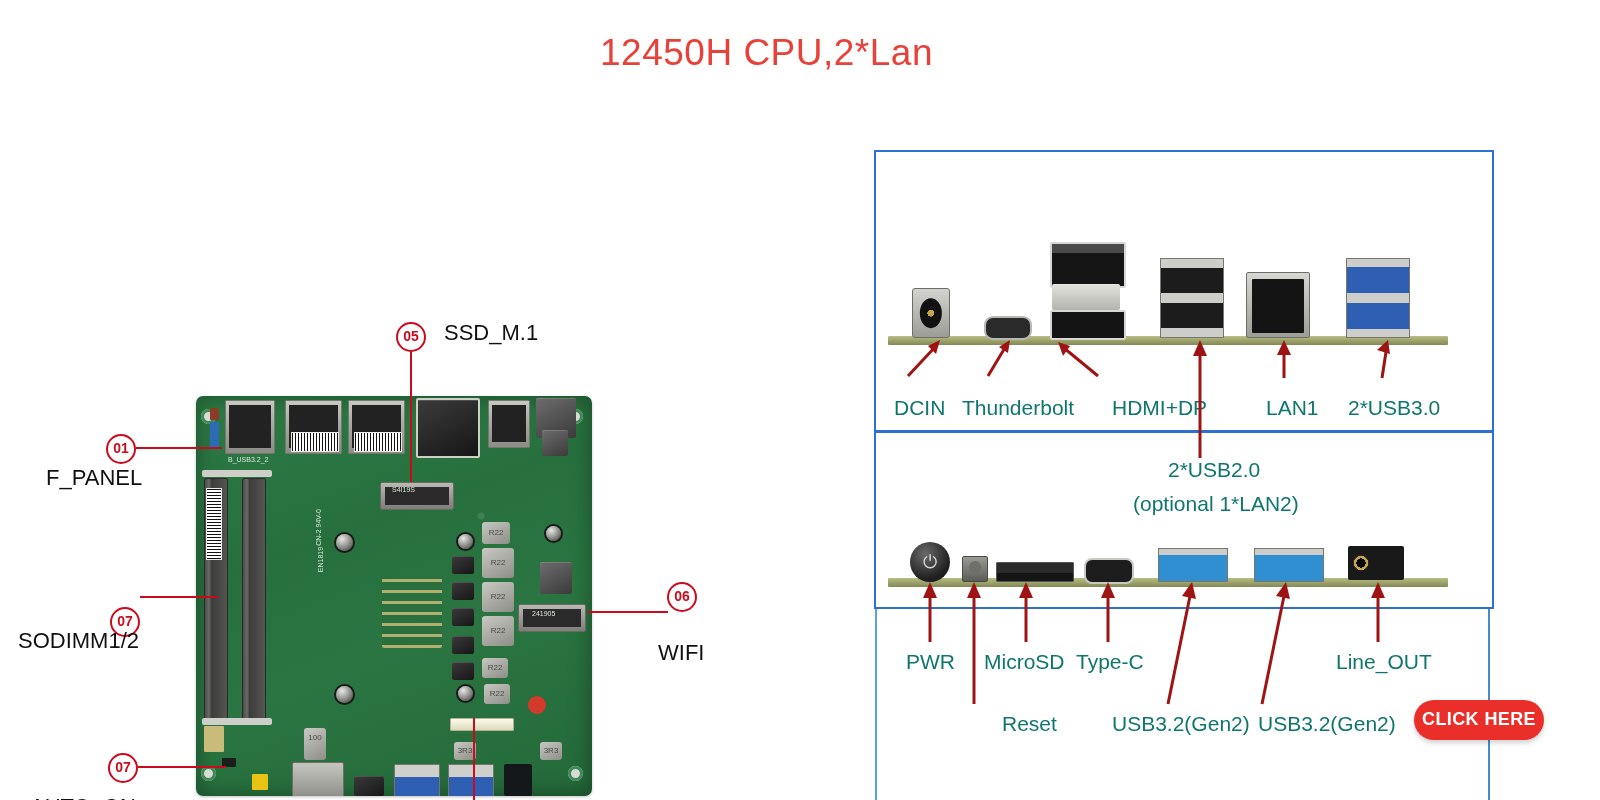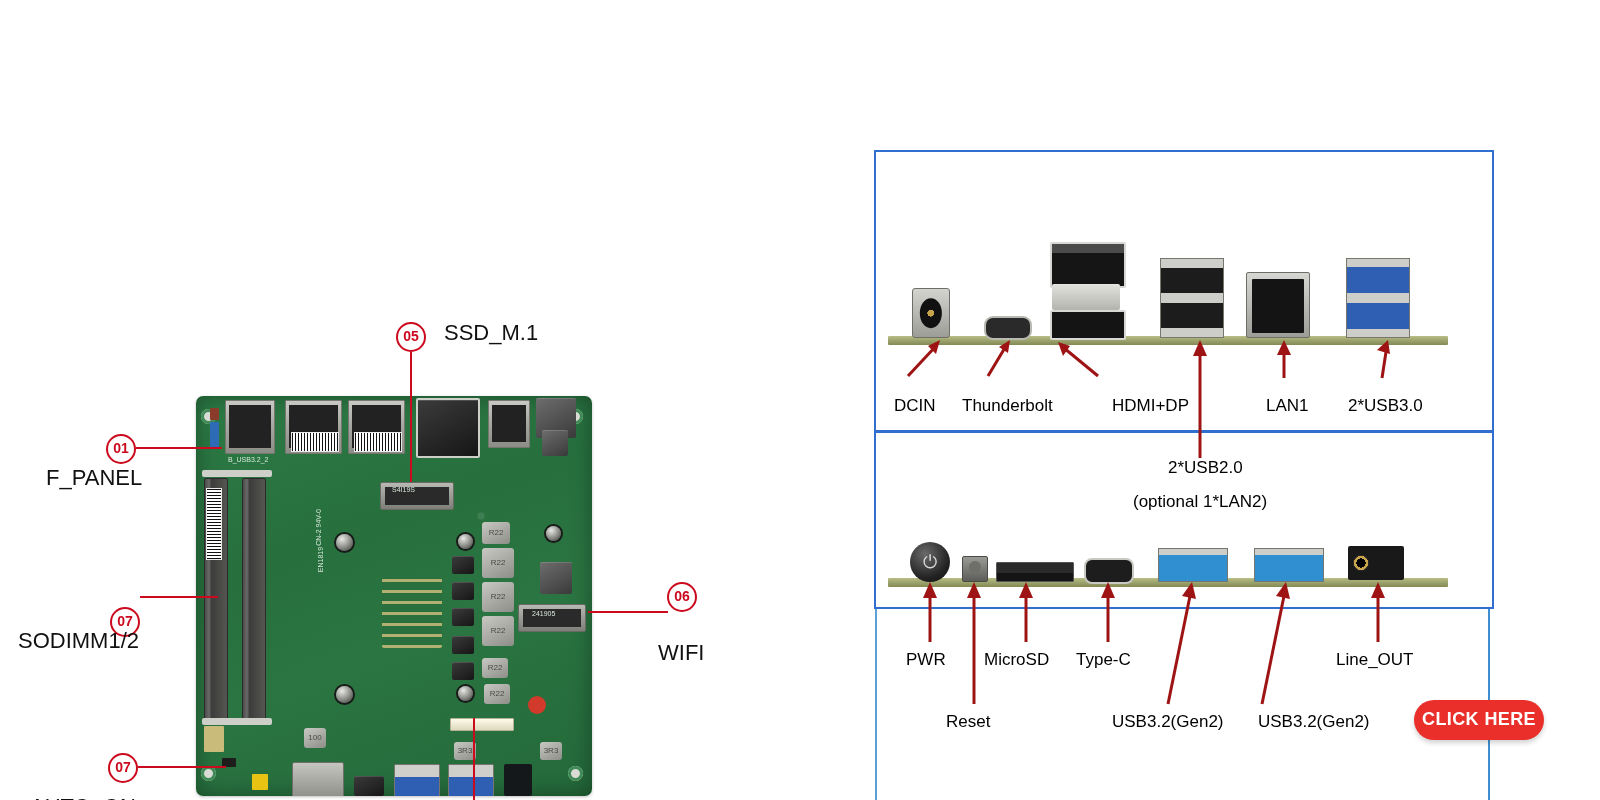--- a/index.html
+++ b/index.html
@@ -60,21 +60,21 @@
   .capY{position:absolute;background:#e8c313;border-radius:1px;}
   .capR{position:absolute;background:#d23a2c;border-radius:50%;}
   .hdr{position:absolute;background:#1d1d1b;border-radius:1px;}
 
   
   .frame{position:absolute;border:2px solid #2f6fd0;box-sizing:border-box;}
   .vline{position:absolute;width:2px;background:#2f8fd0;}
 
   .io-board{position:absolute;height:9px;border-radius:1px;
             background:linear-gradient(180deg,#b9bd86,#9aa069 55%,#858a55);}
-  .io-label{position:absolute;font-size:17px;color:#000000;white-space:nowrap;}
+  .io-label{position:absolute;font-size:21px;color:#0f766e;white-space:nowrap;}
   .arrow{position:absolute;z-index:3;}
 
   
   .dcjack{position:absolute;background:linear-gradient(180deg,#d3d3cf,#9d9d98);border:1px solid #6e6e68;border-radius:3px;}
   .dcjack i{position:absolute;left:50%;top:50%;transform:translate(-50%,-50%);width:62%;height:62%;border-radius:50%;
             background:radial-gradient(circle at 50% 50%,#c8a44b 0 18%,#111 19% 100%);}
   .tbc{position:absolute;background:#2a2a2a;border-radius:9px;border:2px solid #b9b9b4;}
   .dpport{position:absolute;background:linear-gradient(180deg,#4a4a4a 0 22%,#151515 22% 100%);
           border:2px solid #d7d7d3;border-radius:2px;}
   .hdmiport{position:absolute;background:#141414;border:2px solid #d7d7d3;border-radius:2px;}
@@ -98,20 +98,21 @@
   #click-here{position:absolute;left:1414px;top:700px;width:130px;height:30px;}
   #click-here .pill{position:absolute;left:0;top:0;width:130px;height:40px;border-radius:20px;background:#ea2f2a;
                     box-shadow:0 3px 5px rgba(0,0,0,.18);}
   #click-here .pill span{position:absolute;left:0;right:0;top:9px;text-align:center;color:#fff;font-size:18px;font-weight:700;letter-spacing:.4px;}
   #click-here .cursor{position:absolute;left:84px;top:24px;width:0;height:0;}
 </style>
 </head>
 <body>
 
 <div class="abs" id="title-block">
+  <div class="t-line">12450H CPU,2*Lan</div>
 </div>
 
 <div class="abs" id="left-panel">
 
   <div id="board">
 
     <div class="hole" style="left:5px;top:13px;"></div>
     <div class="hole" style="left:372px;top:13px;"></div>
     <div class="hole" style="left:5px;top:370px;"></div>
     <div class="hole" style="left:372px;top:370px;"></div>
@@ -183,21 +184,21 @@
     <div class="chip" style="left:158px;top:380px;width:30px;height:20px;"></div>
     <div class="usb3" style="left:198px;top:368px;width:44px;height:32px;"></div>
     <div class="usb3" style="left:252px;top:368px;width:44px;height:32px;"></div>
     <div class="jack" style="left:308px;top:368px;width:28px;height:32px;"></div>
     <div class="capY" style="left:56px;top:378px;width:16px;height:16px;"></div>
     <div class="capR" style="left:332px;top:300px;width:18px;height:18px;"></div>
     <div class="hdr" style="left:26px;top:362px;width:14px;height:9px;"></div>
     <div class="hdr" style="left:8px;top:330px;width:20px;height:26px;background:#c9bb7a;"></div>
     <div class="coil" style="left:258px;top:346px;width:22px;height:18px;line-height:18px;">3R3</div>
     <div class="coil" style="left:344px;top:346px;width:22px;height:18px;line-height:18px;">3R3</div>
-    <div class="coil" style="left:108px;top:332px;width:22px;height:20px;line-height:20px;">100</div>
+    <div class="coil" style="left:108px;top:332px;width:22px;height:32px;line-height:20px;">100</div>
   </div>
 
   <div class="marker" style="left:106px;top:284px;">01</div>
   <div class="lead h" style="left:136px;top:297px;width:86px;"></div>
   <div class="calloutlabel" style="left:46px;top:315px;">F_PANEL</div>
 
   <div class="marker" style="left:110px;top:457px;">07</div>
   <div class="lead h" style="left:140px;top:446px;width:78px;"></div>
   <div class="calloutlabel" style="left:18px;top:478px;">SODIMM1/2</div>
 
@@ -310,21 +311,21 @@
   <svg class="arrow" style="left:1254px;top:582px;" width="60" height="124">
     <line x1="8" y1="122" x2="30" y2="14" stroke="#9e1414" stroke-width="3"></line>
     <polygon points="32,0 22,14 36,17" fill="#9e1414"></polygon>
     </svg>
   <svg class="arrow" style="left:1366px;top:582px;" width="30" height="62">
     <line x1="12" y1="60" x2="12" y2="12" stroke="#9e1414" stroke-width="3"></line>
     <polygon points="12,0 5,16 19,16" fill="#9e1414"></polygon>
     </svg>
 
   <div class="io-label" style="left:906px;top:650px;">PWR</div>
-  <div class="io-label" style="left:946px;top:712px;">Reset</div>
+  <div class="io-label" style="left:1002px;top:712px;">Reset</div>
   <div class="io-label" style="left:984px;top:650px;">MicroSD</div>
   <div class="io-label" style="left:1076px;top:650px;">Type-C</div>
   <div class="io-label" style="left:1112px;top:712px;">USB3.2(Gen2)</div>
   <div class="io-label" style="left:1258px;top:712px;">USB3.2(Gen2)</div>
   <div class="io-label" style="left:1336px;top:650px;">Line_OUT</div>
 </div>
 
 <div id="click-here">
   <div class="pill">
     <span>CLICK HERE</span>

